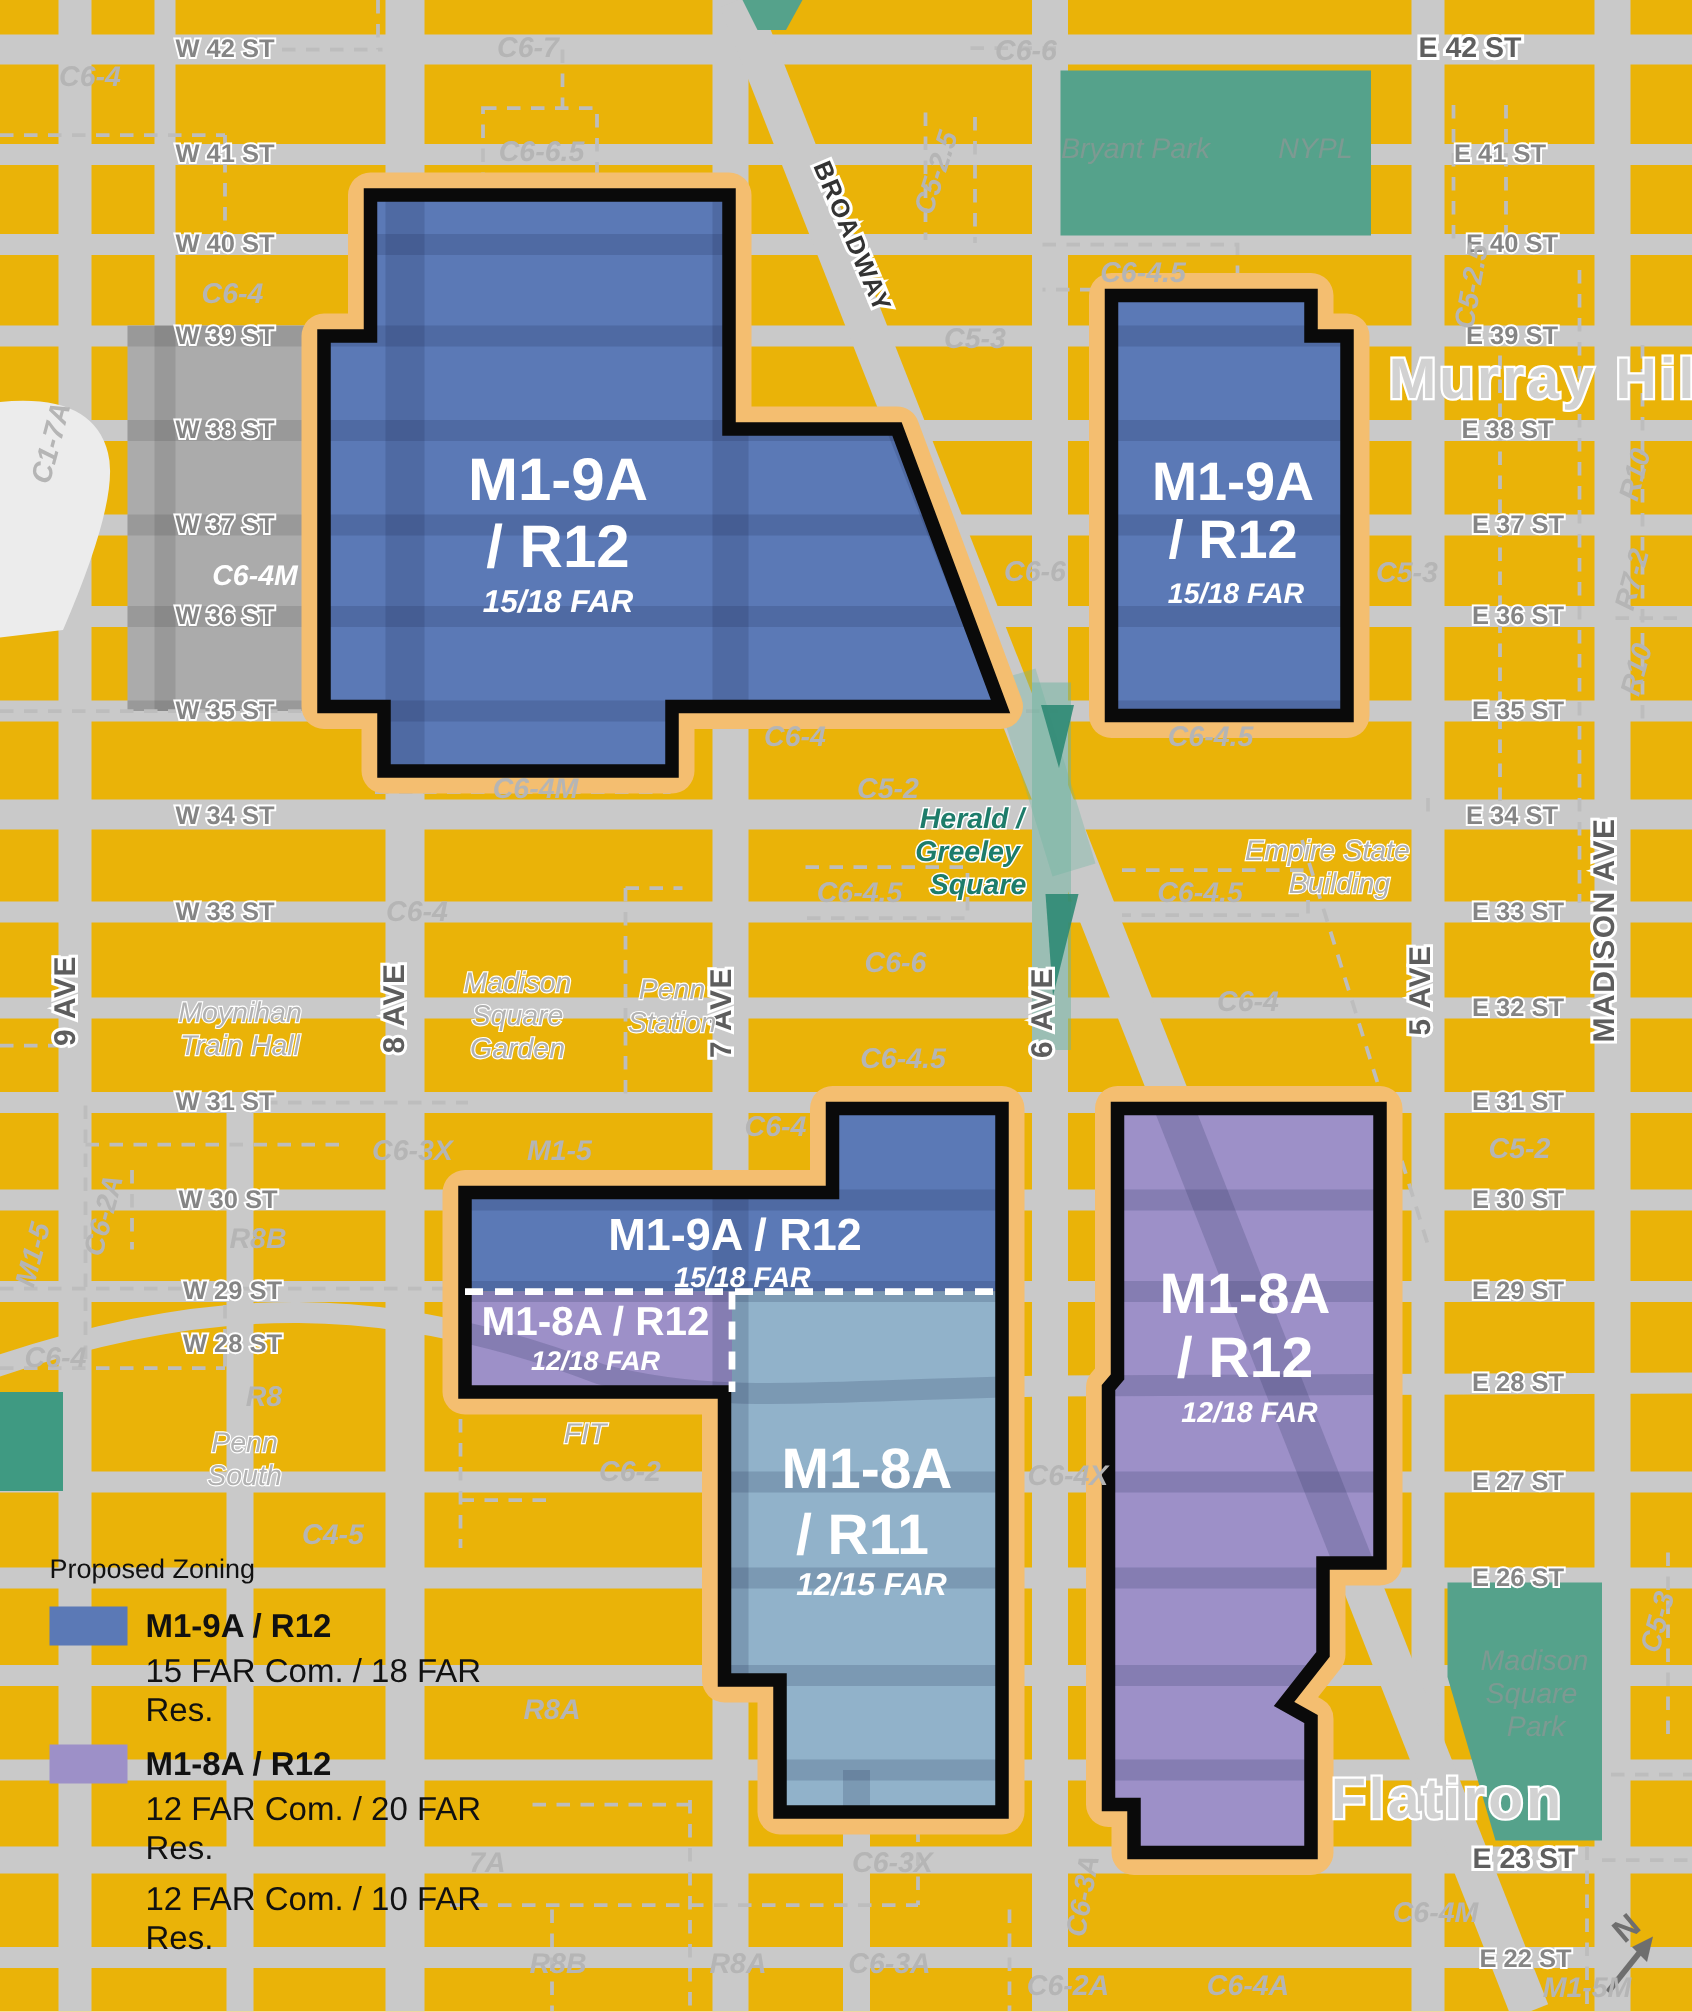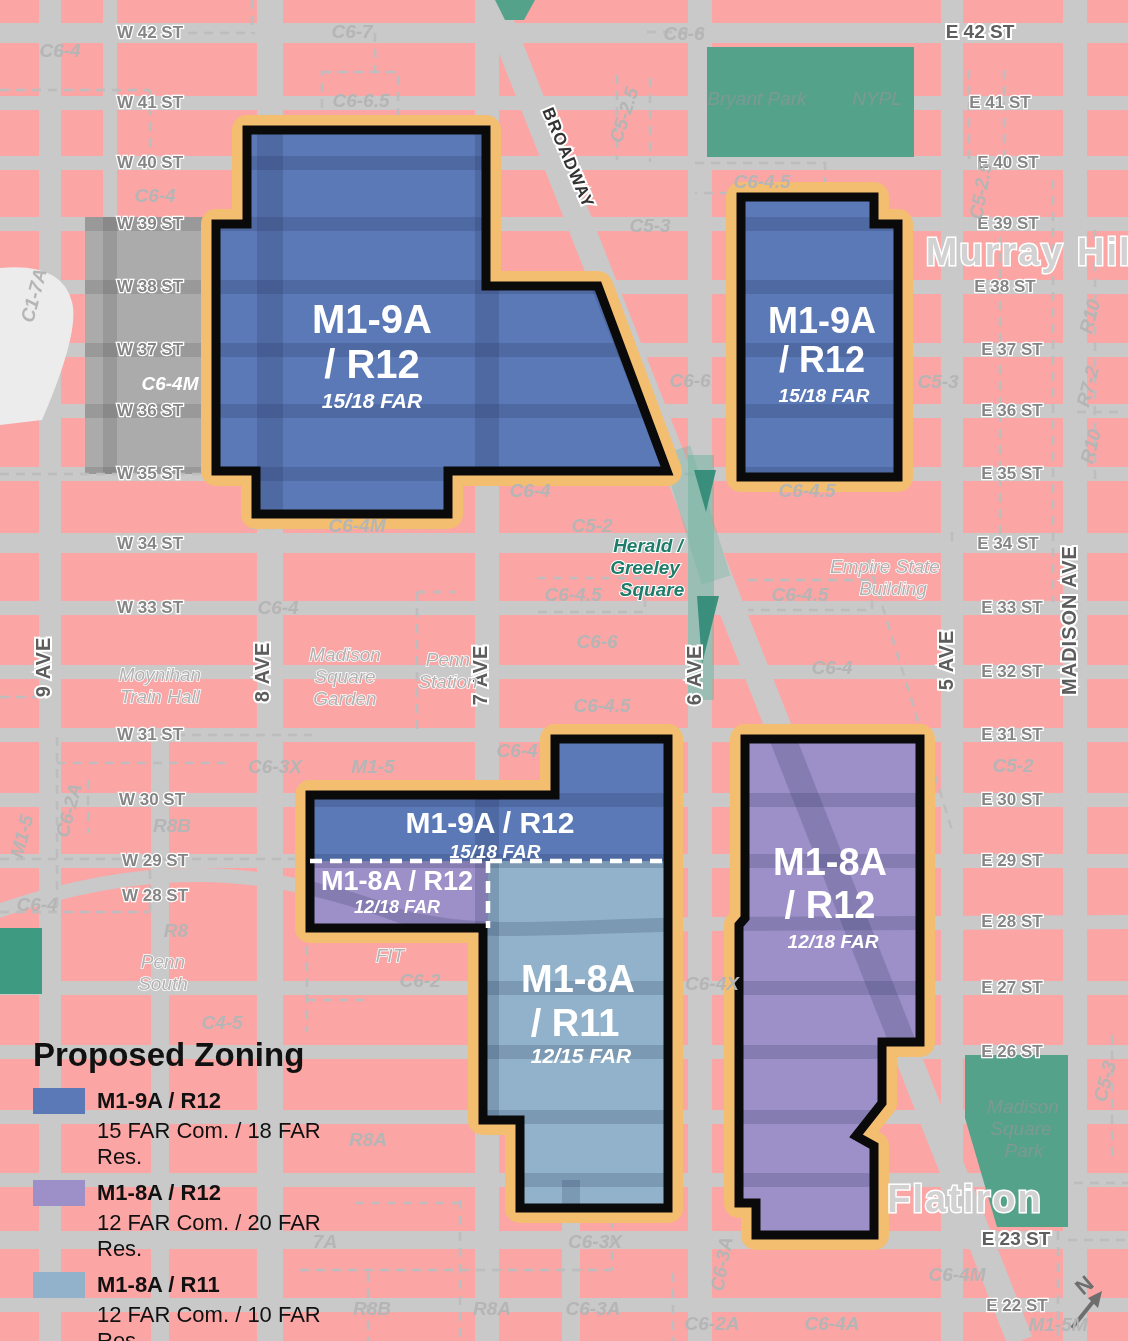--- a/index.html
+++ b/index.html
@@ -1,16 +1,16 @@
 <!DOCTYPE html>
 <html style="--street: #c9c9c9; --blue: #5b79b6; --purple: #9d90c8; --ltblue: #91b2ca; --orange: #f4be70; --green: #55a28b; --greendark: #2f8a74; --grayzone: #ababab;"><head>
 <meta charset="utf-8">
 <style>
   html,body{margin:0;padding:0;background:#fff;}
-  #stage{position:relative;width:1128px;height:1341px;overflow:hidden;background:#fca5a5;
+  #stage{position:relative;width:1128px;height:1341px;overflow:hidden;background:#eab308;
          font-family:"Liberation Sans",sans-serif;}
   svg text{text-anchor:middle;font-family:"Liberation Sans",sans-serif;}
   
   .sw,.se{font-size:17px;font-weight:bold;fill:#858585;paint-order:stroke;stroke:#ffffff;stroke-width:2.5px;}
   .sm{font-size:19px;font-weight:bold;fill:#5f5f5f;paint-order:stroke;stroke:#ffffff;stroke-width:4px;}
   .av{font-size:20px;font-weight:bold;fill:#5d5d5d;paint-order:stroke;stroke:#ffffff;stroke-width:4px;letter-spacing:1px;}
   
   .zn{font-size:19px;font-weight:bold;font-style:italic;fill:#b5b5b5;}
   .znw{font-size:19px;font-weight:bold;font-style:italic;fill:#ffffff;}
   .pl{font-size:19px;font-style:italic;fill:#b2b2b2;paint-order:stroke;stroke:#ffffff;stroke-width:1.5px;}
@@ -24,21 +24,21 @@
   
   .grid-gray{stroke:var(--street);fill:none;}
   .grid-dark{stroke:rgba(30,40,75,0.18);fill:none;}
   .grid-dark-soft{stroke:rgba(0,0,0,0.10);fill:none;}
   .dsh{stroke:#bdbdbd;stroke-width:2.5;fill:none;stroke-dasharray:9 7;}
   .glow{stroke:var(--orange);stroke-width:30;stroke-linejoin:round;fill:none;}
   .outline{stroke:#0a0a0a;stroke-width:9;fill:none;}
   .wdash{stroke:#ffffff;stroke-width:4.5;stroke-dasharray:12 8;fill:none;}
   
   #legend{position:absolute;left:33px;top:1036px;width:320px;color:#111;}
-  #legend .title{font-size:33px;font-weight:bold;margin:0 0 14px 0;}
+  #legend .title{font-size:18px;font-weight:normal;margin:0 0 14px 0;}
   .lrow{display:flex;align-items:center;margin-bottom:6px;}
   .lrow .swatch{width:52px;height:26px;margin-right:12px;flex:0 0 auto;}
   .lrow .bar{width:50px;height:11px;background:#0a0a0a;margin-right:14px;flex:0 0 auto;}
   .lrow .dashline{width:50px;height:0;border-top:3px dashed #b5b5b5;margin-right:14px;flex:0 0 auto;}
   .lrow .lab{font-size:22px;font-weight:bold;line-height:1.05;}
   .lrow .lab.plain{font-weight:normal;}
   .lsub{font-size:22px;margin:-2px 0 10px 64px;}
   .sw-blue{background:var(--blue);}
   .sw-purple{background:var(--purple);}
   .sw-ltblue{background:var(--ltblue);}
@@ -298,19 +298,15 @@
   <div class="lrow">
     <div class="swatch sw-blue"></div>
     <div class="lab">M1-9A / R12</div>
   </div>
   <div class="lsub">15 FAR Com. / 18 FAR Res.</div>
   <div class="lrow">
     <div class="swatch sw-purple"></div>
     <div class="lab">M1-8A / R12</div>
   </div>
   <div class="lsub">12 FAR Com. / 20 FAR Res.</div>
-  <div class="lrow">
-    <div class="swatch sw-ltblue"></div>
-    <div class="lab">M1-8A / R11</div>
-  </div>
   <div class="lsub">12 FAR Com. / 10 FAR Res.</div>
 </div>
 </div>
 
 </body></html>

